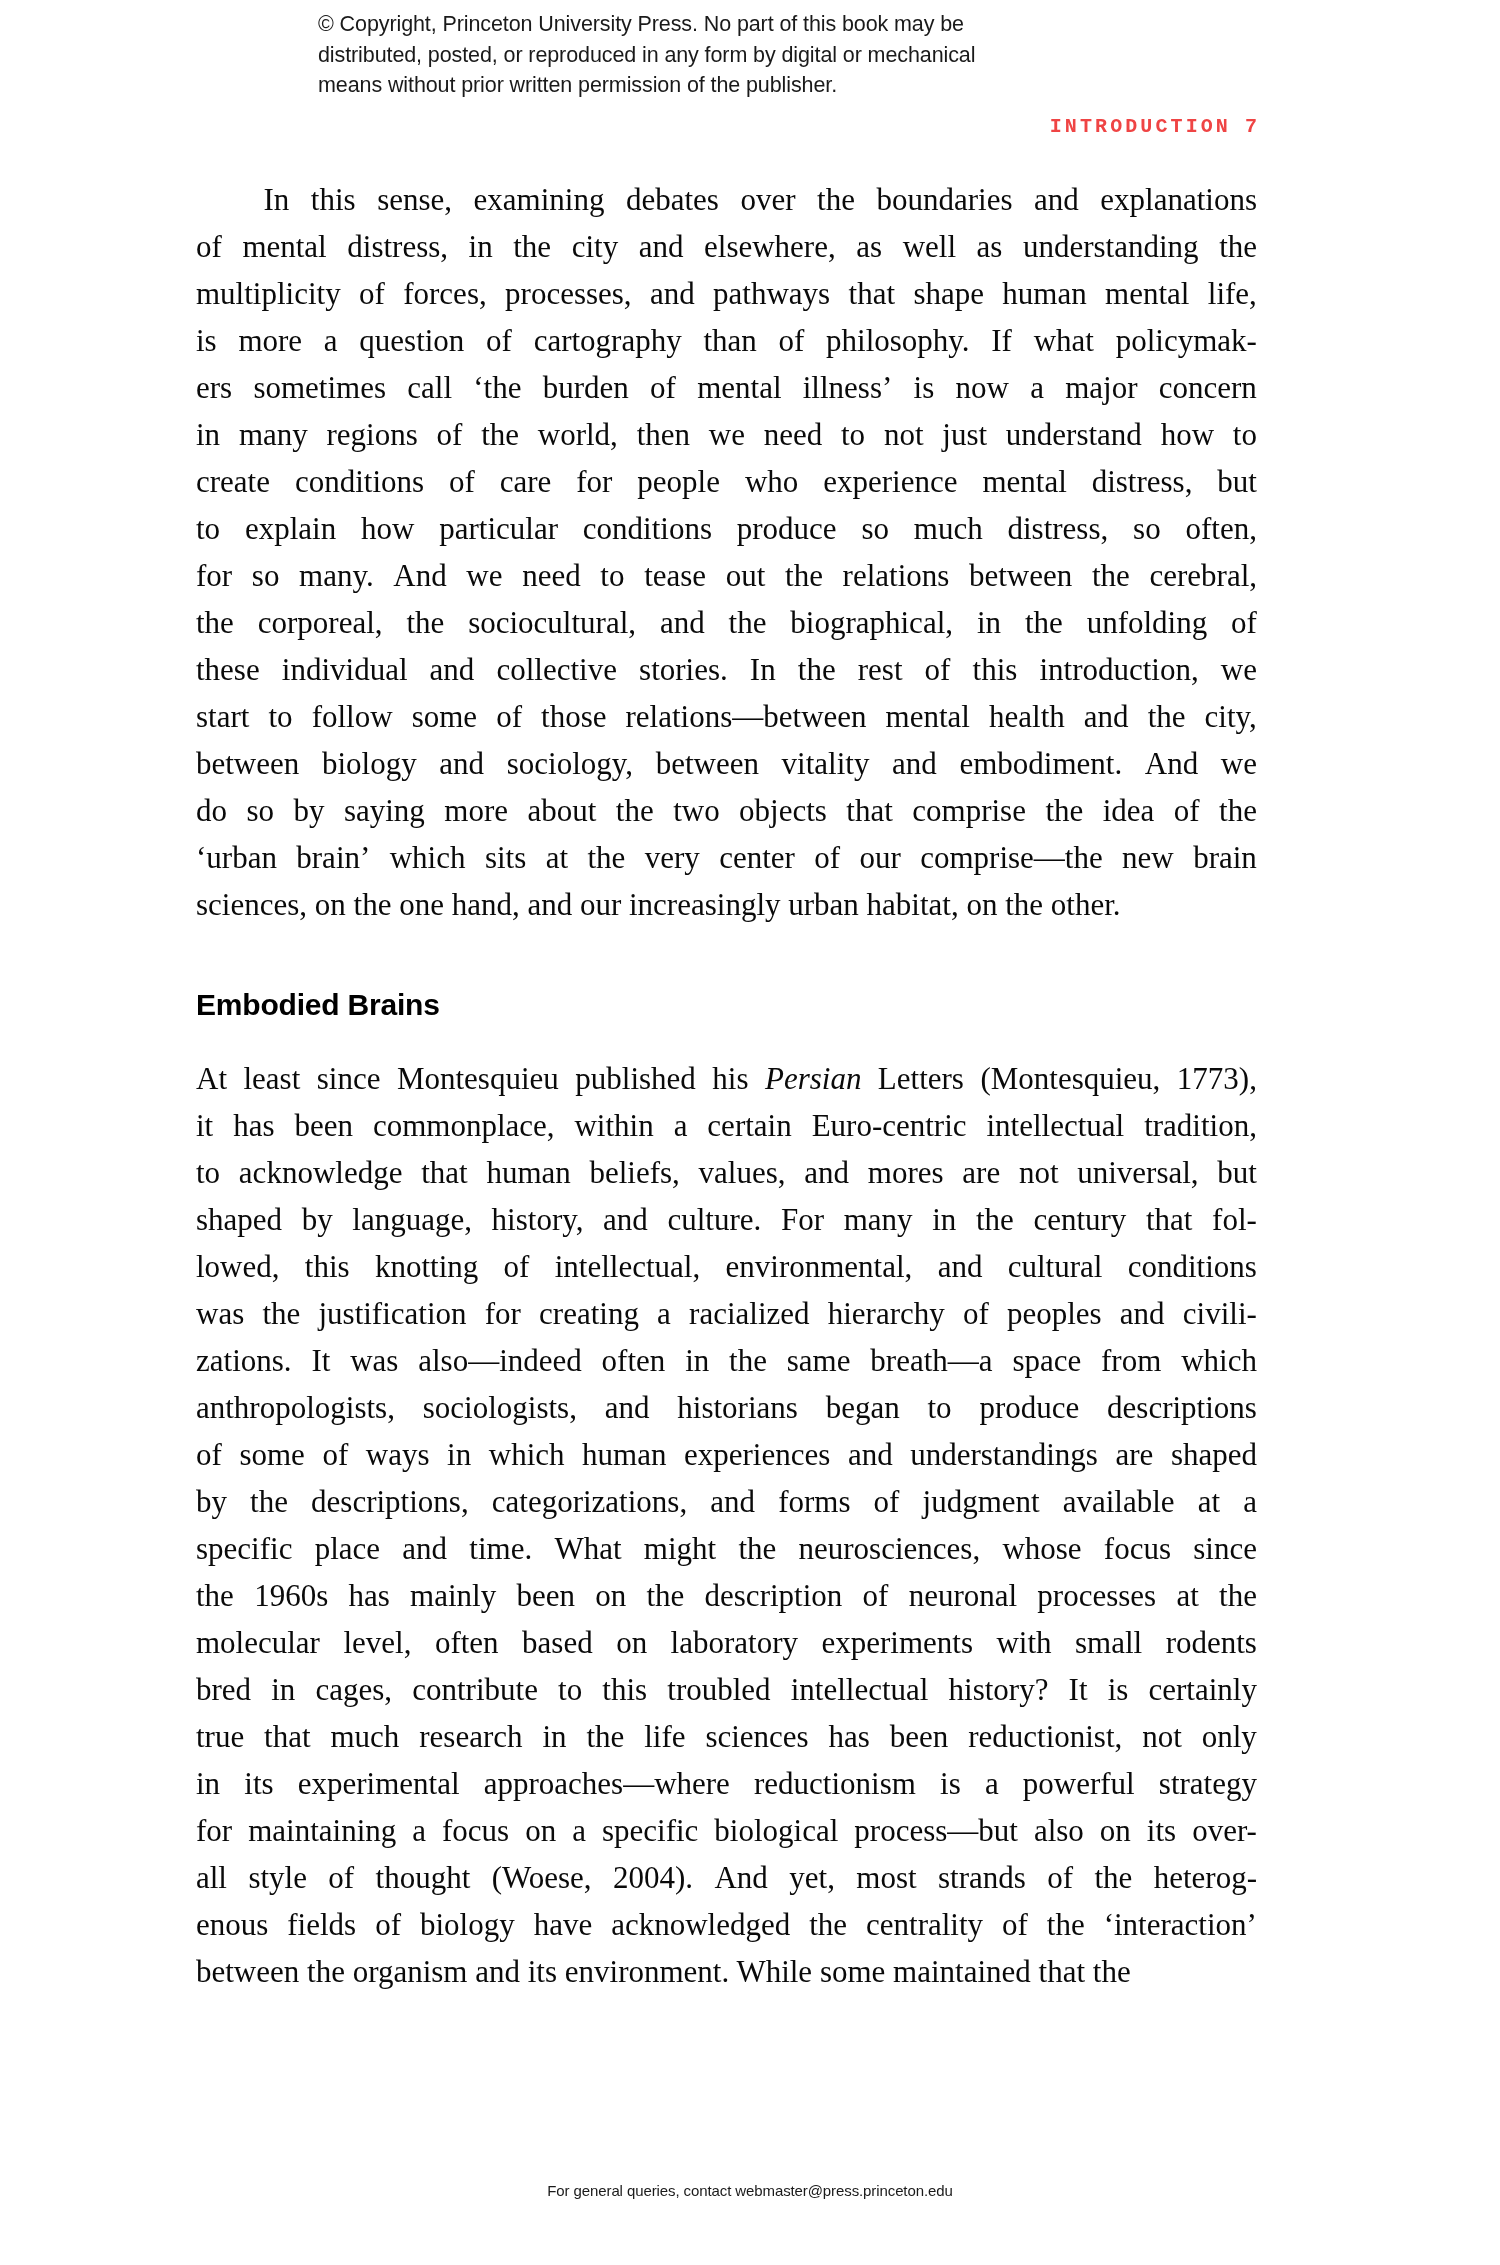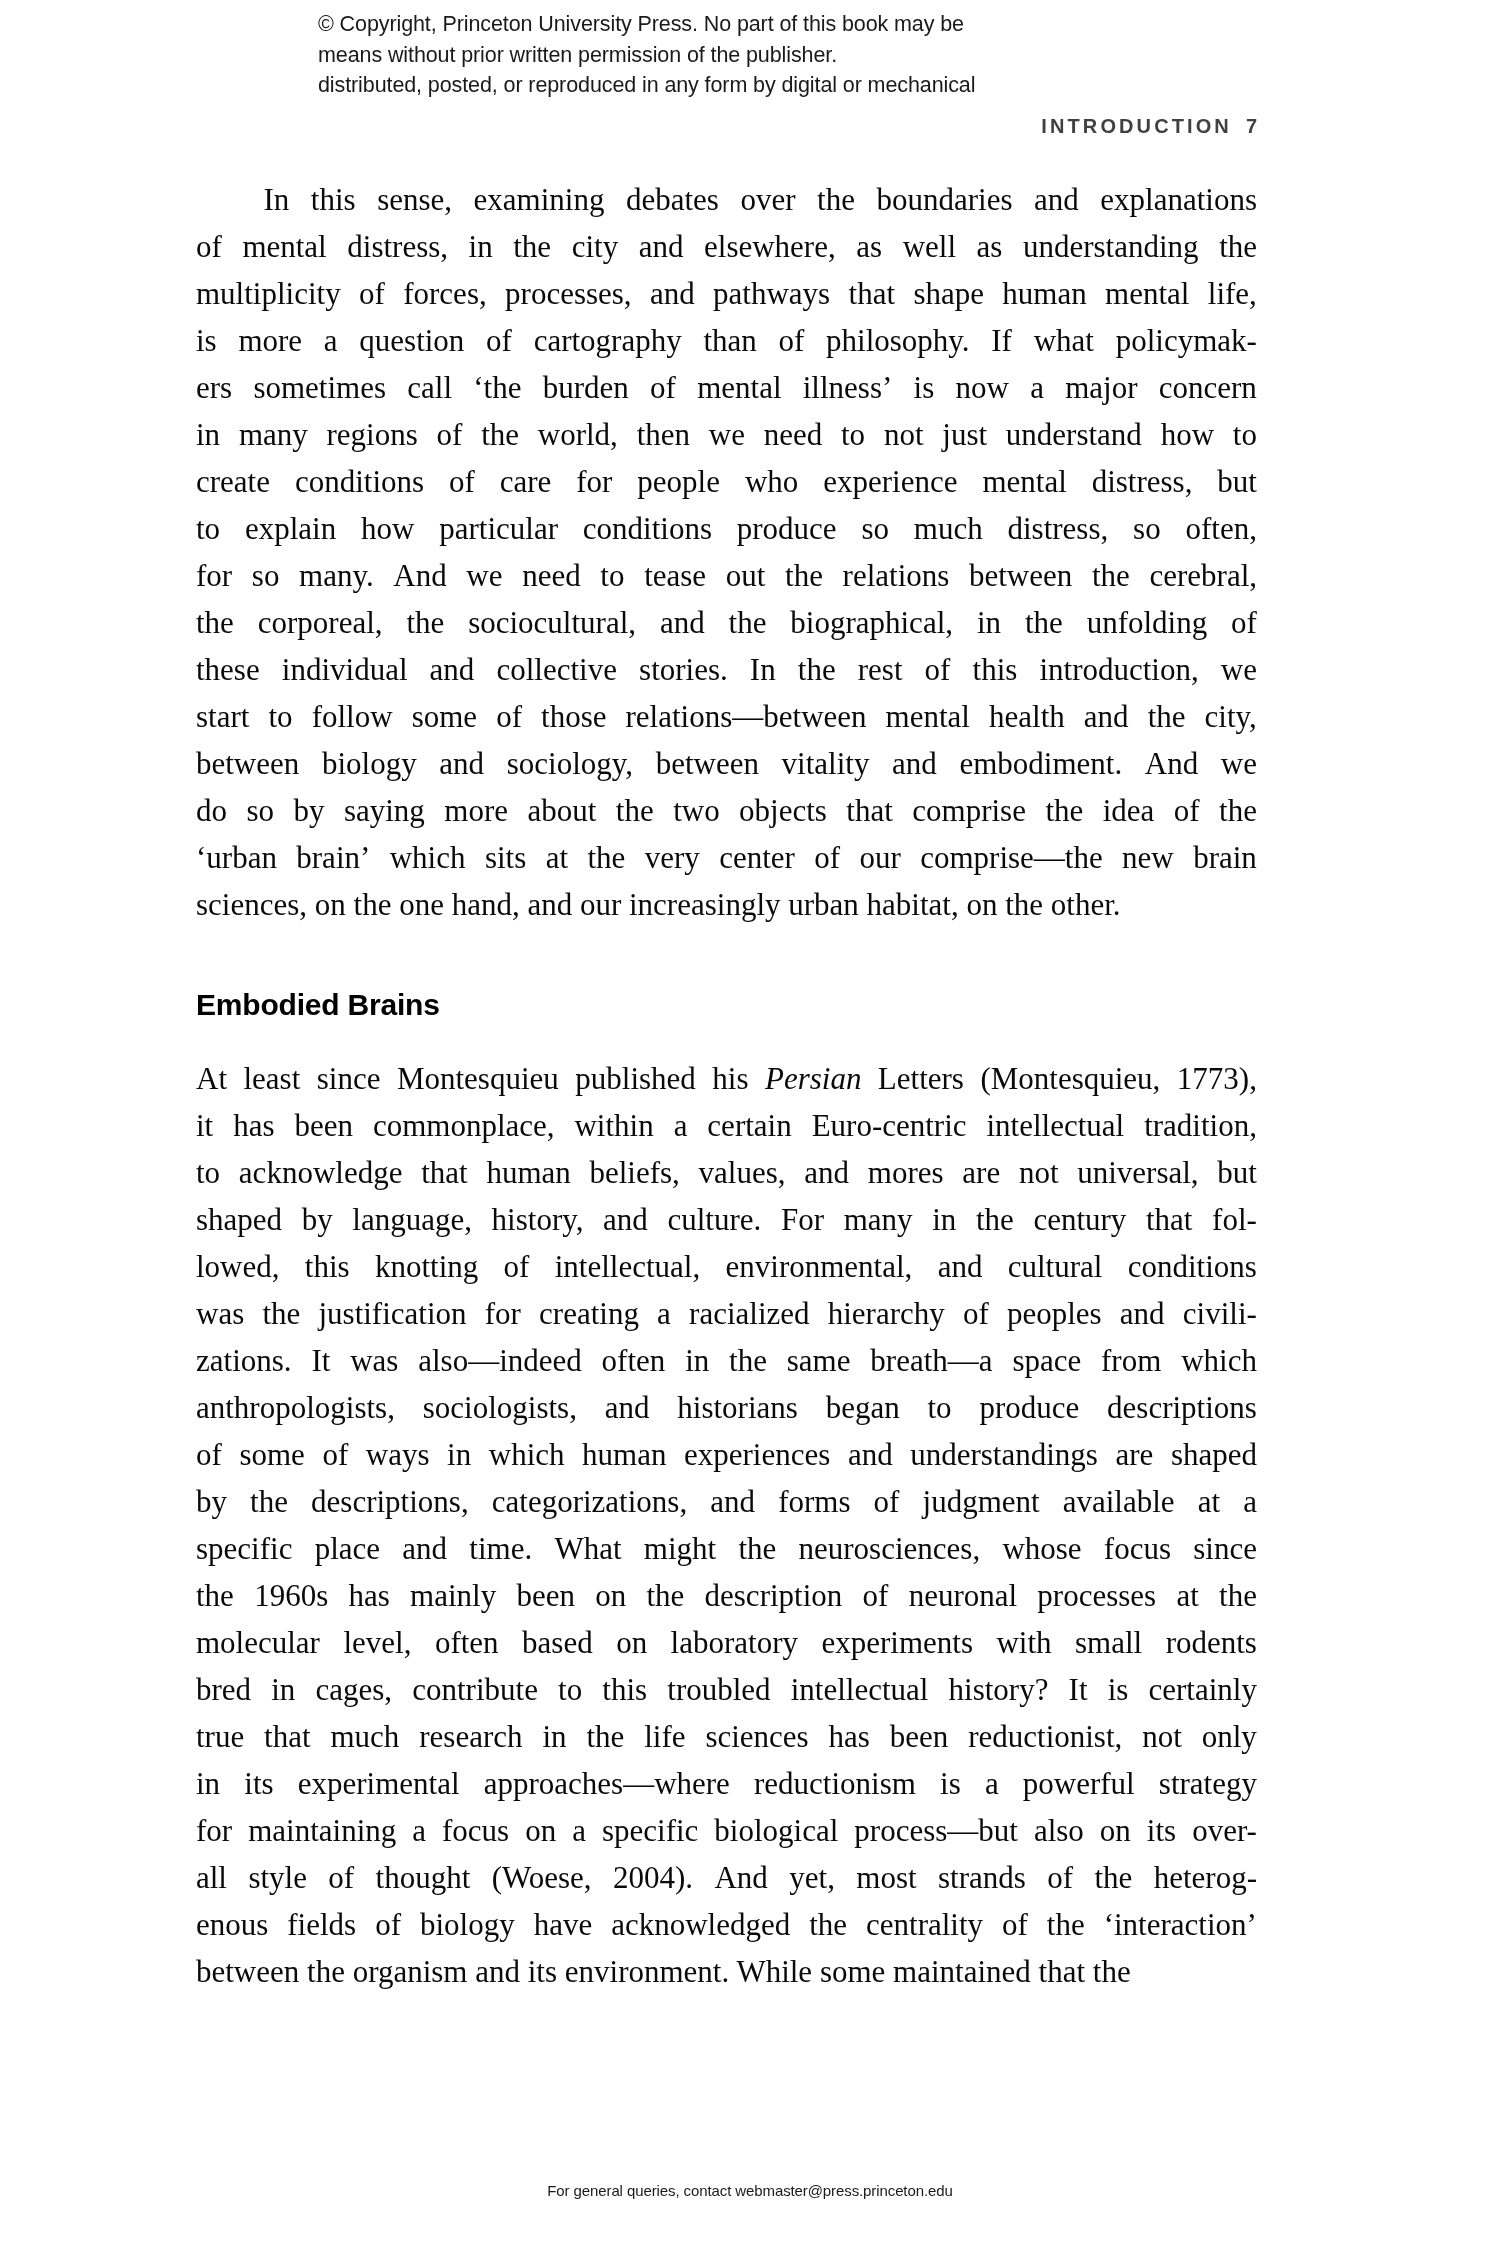--- a/index.html
+++ b/index.html
@@ -26,25 +26,25 @@
     letter-spacing:-0.1px;
   }
   .copyright div { white-space:pre; }
 
   
   .runhead {
     position:absolute;
     left:0; top:115px;
     width:1257px;
     text-align:right;
-    font-family:Liberation Sans, sans-serif;
+    font-family:Liberation Mono, monospace;
     font-size:20px;
     font-weight:600;
     letter-spacing:3.1px;
-    color:#404040;
+    color:#ef4444;
   }
   .runhead .folio { margin-left:14px; letter-spacing:0px; }
 
   
   .column {
     position:absolute;
     left:196px; top:176px;
     width:1061px;
   }
 
@@ -91,22 +91,22 @@
     letter-spacing:-0.1px;
   }
 </style>
 </head>
 <body>
 
 <div class="page">
 
   <div class="copyright">
     <div>© Copyright, Princeton University Press. No part of this book may be</div>
+    <div>distributed, posted, or reproduced in any form by digital or mechanical</div>
     <div>means without prior written permission of the publisher.</div>
-    <div>distributed, posted, or reproduced in any form by digital or mechanical</div>
   </div>
 
   <div class="runhead">
     <span>INTRODUCTION</span><span class="folio">7</span>
   </div>
 
   <div class="column">
     <div class="para" id="para1">
         <div class="ln"><span class="ln-indent-pad"></span><span class="w">In</span><span class="w">this</span><span class="w">sense,</span><span class="w">examining</span><span class="w">debates</span><span class="w">over</span><span class="w">the</span><span class="w">boundaries</span><span class="w">and</span><span class="w">explanations</span></div>
         <div class="ln"><span class="w">of</span><span class="w">mental</span><span class="w">distress,</span><span class="w">in</span><span class="w">the</span><span class="w">city</span><span class="w">and</span><span class="w">elsewhere,</span><span class="w">as</span><span class="w">well</span><span class="w">as</span><span class="w">understanding</span><span class="w">the</span></div>

